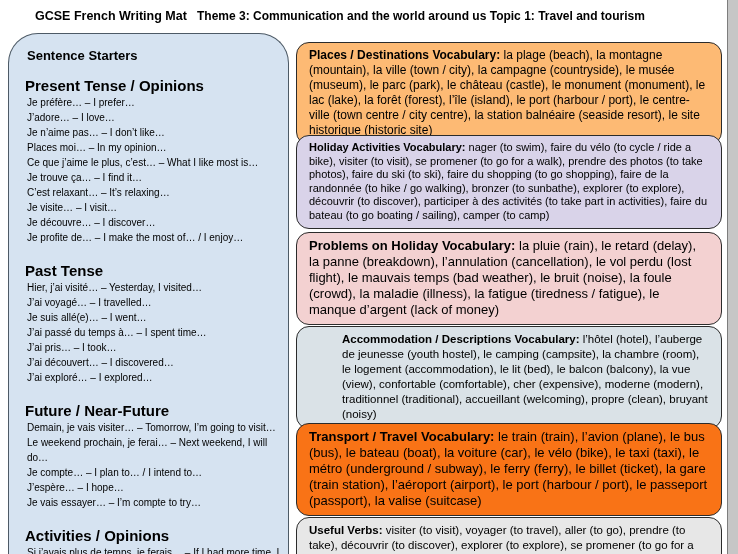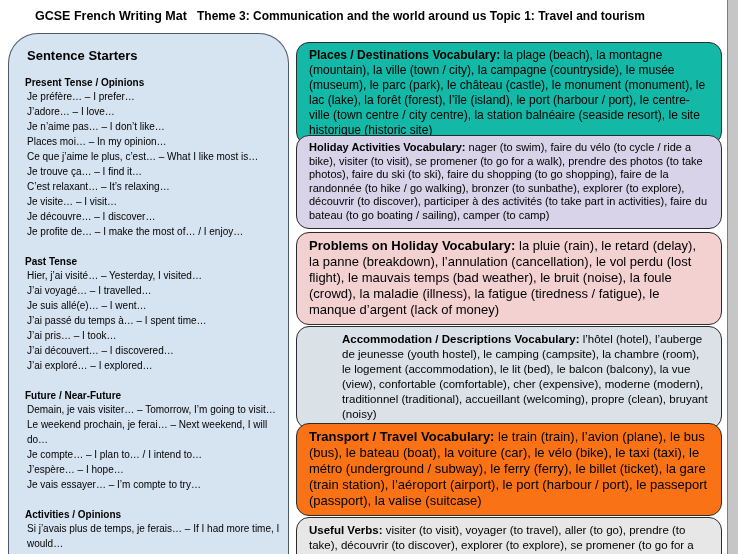--- a/index.html
+++ b/index.html
@@ -31,21 +31,21 @@
     border-bottom: none;
     border-radius: 30px 30px 0 0;
     padding: 14px 8px 0 16px;
     overflow: hidden;
   }
   .sidebar h2 {
     font-size: 13px; font-weight: bold;
     margin: 0 0 14px 2px;
   }
   .sidebar h3 {
-    font-size: 10px; font-weight: bold;
+    font-size: 15px; font-weight: bold;
     margin: 17px 0 1px 0;
   }
   .sidebar .sb-section:first-of-type h3 { margin-top: 0; }
   .sb-item {
     font-size: 10px; line-height: 15px;
     padding-left: 2px;
   }
 
   
   .vocab-box {
@@ -117,21 +117,21 @@
     </div>
 
     <div class="sb-section">
       <h3>Activities / Opinions</h3>
       <div class="sb-item">Si j’avais plus de temps, je ferais… – If I had more time, I would…</div>
       <div class="sb-item">J’aimerais découvrir… – I delay like to discover…</div>
       <div class="sb-item">Ce serait super de… – It would be great to…</div>
     </div>
   </aside>
 
-  <section class="vocab-box box-1" style="background: #14b8a6;">
+  <section class="vocab-box box-1" style="background: #fdba74;">
     <p><strong>Places / Destinations Vocabulary:</strong> <span>la plage (beach), la montagne (mountain), la ville (town / city), la campagne (countryside), le musée (museum), le parc (park), le château (castle), le monument (monument), le lac (lake), la forêt (forest), l’île (island), le port (harbour / port), le centre-ville (town centre / city centre), la station balnéaire (seaside resort), le site historique (historic site)</span></p>
   </section>
 
   <section class="vocab-box box-2" style="background: rgb(217, 211, 233);">
     <p><strong>Holiday Activities Vocabulary:</strong> <span>nager (to swim), faire du vélo (to cycle / ride a bike), visiter (to visit), se promener (to go for a walk), prendre des photos (to take photos), faire du ski (to ski), faire du shopping (to go shopping), faire de la randonnée (to hike / go walking), bronzer (to sunbathe), explorer (to explore), découvrir (to discover), participer à des activités (to take part in activities), faire du bateau (to go boating / sailing), camper (to camp)</span></p>
   </section>
 
   <section class="vocab-box box-3" style="background: rgb(243, 209, 209);">
     <p><strong>Problems on Holiday Vocabulary:</strong> <span>la pluie (rain), le retard (delay), la panne (breakdown), l’annulation (cancellation), le vol perdu (lost flight), le mauvais temps (bad weather), le bruit (noise), la foule (crowd), la maladie (illness), la fatigue (tiredness / fatigue), le manque d’argent (lack of money)</span></p>
   </section>

